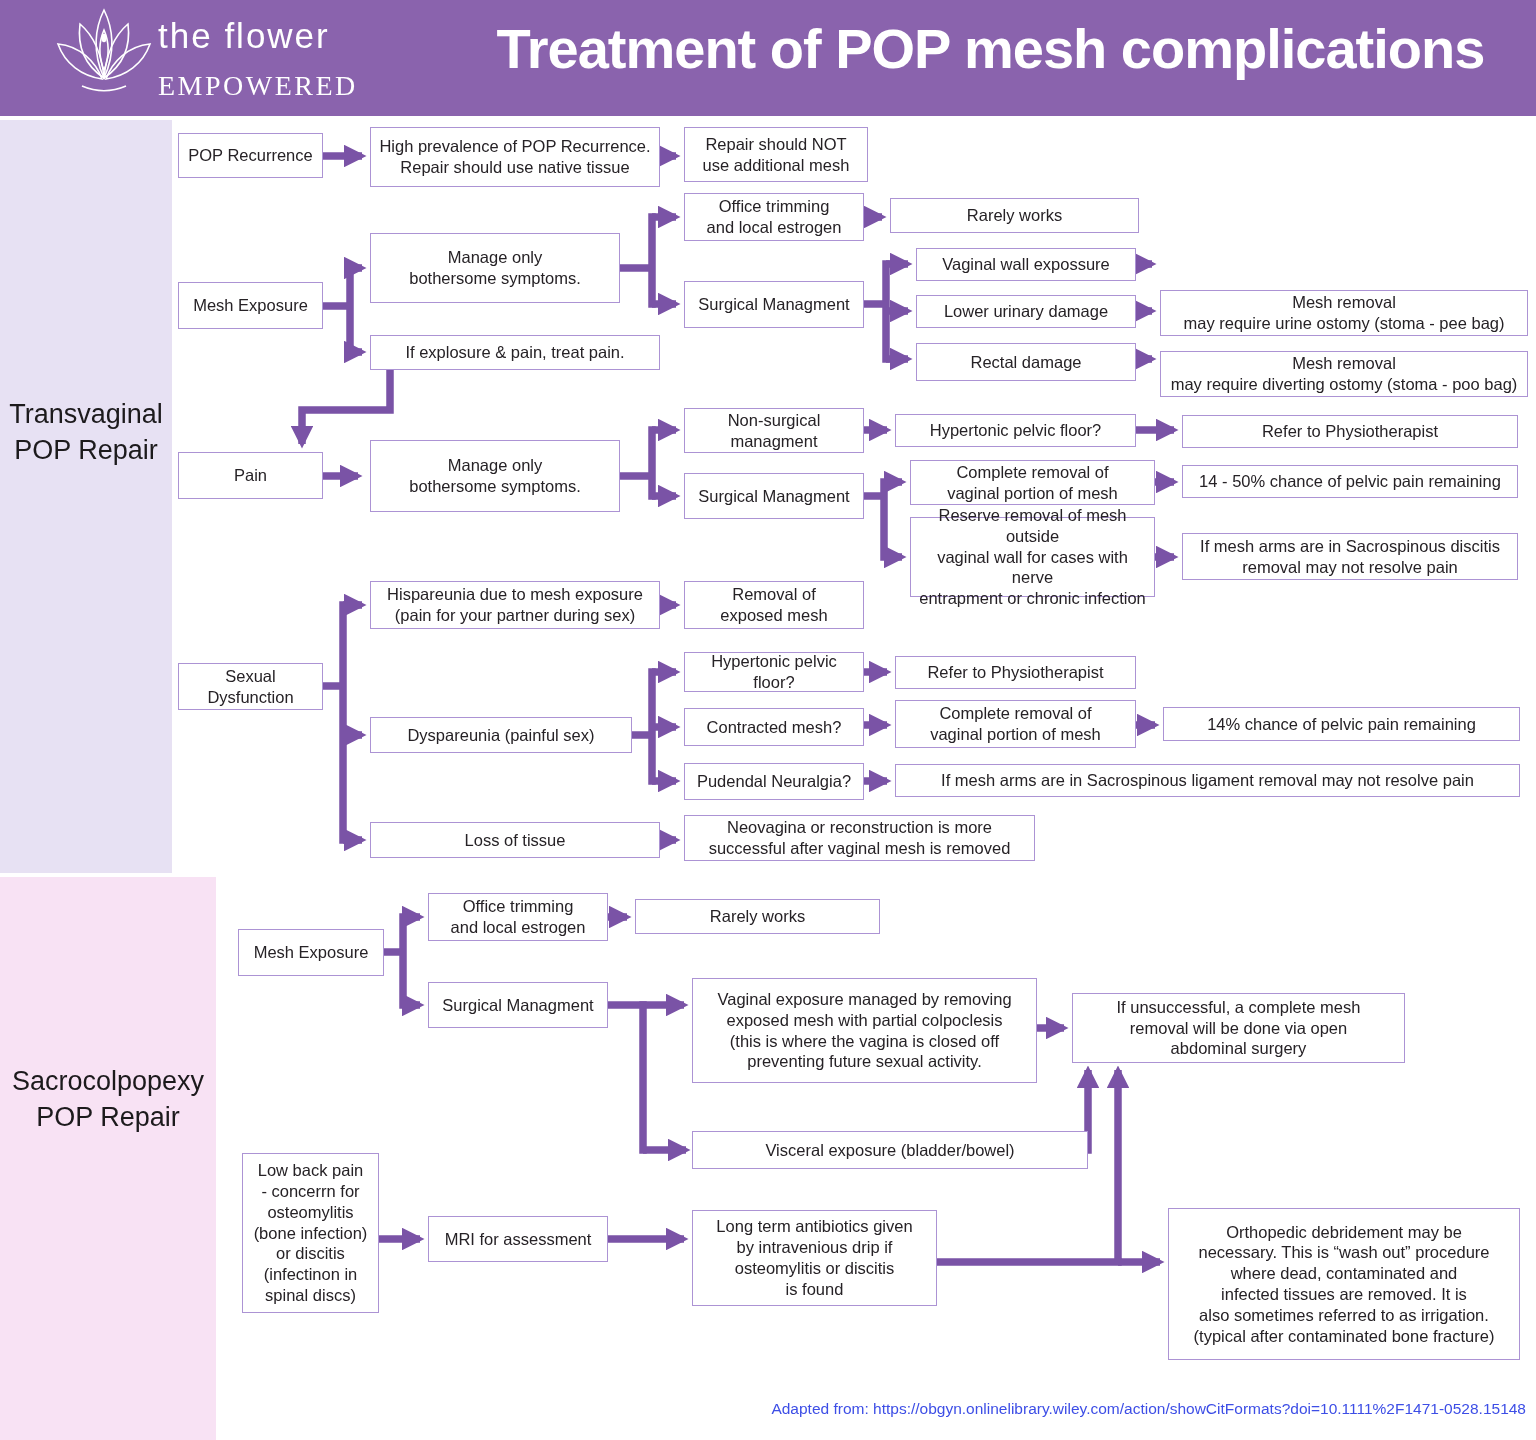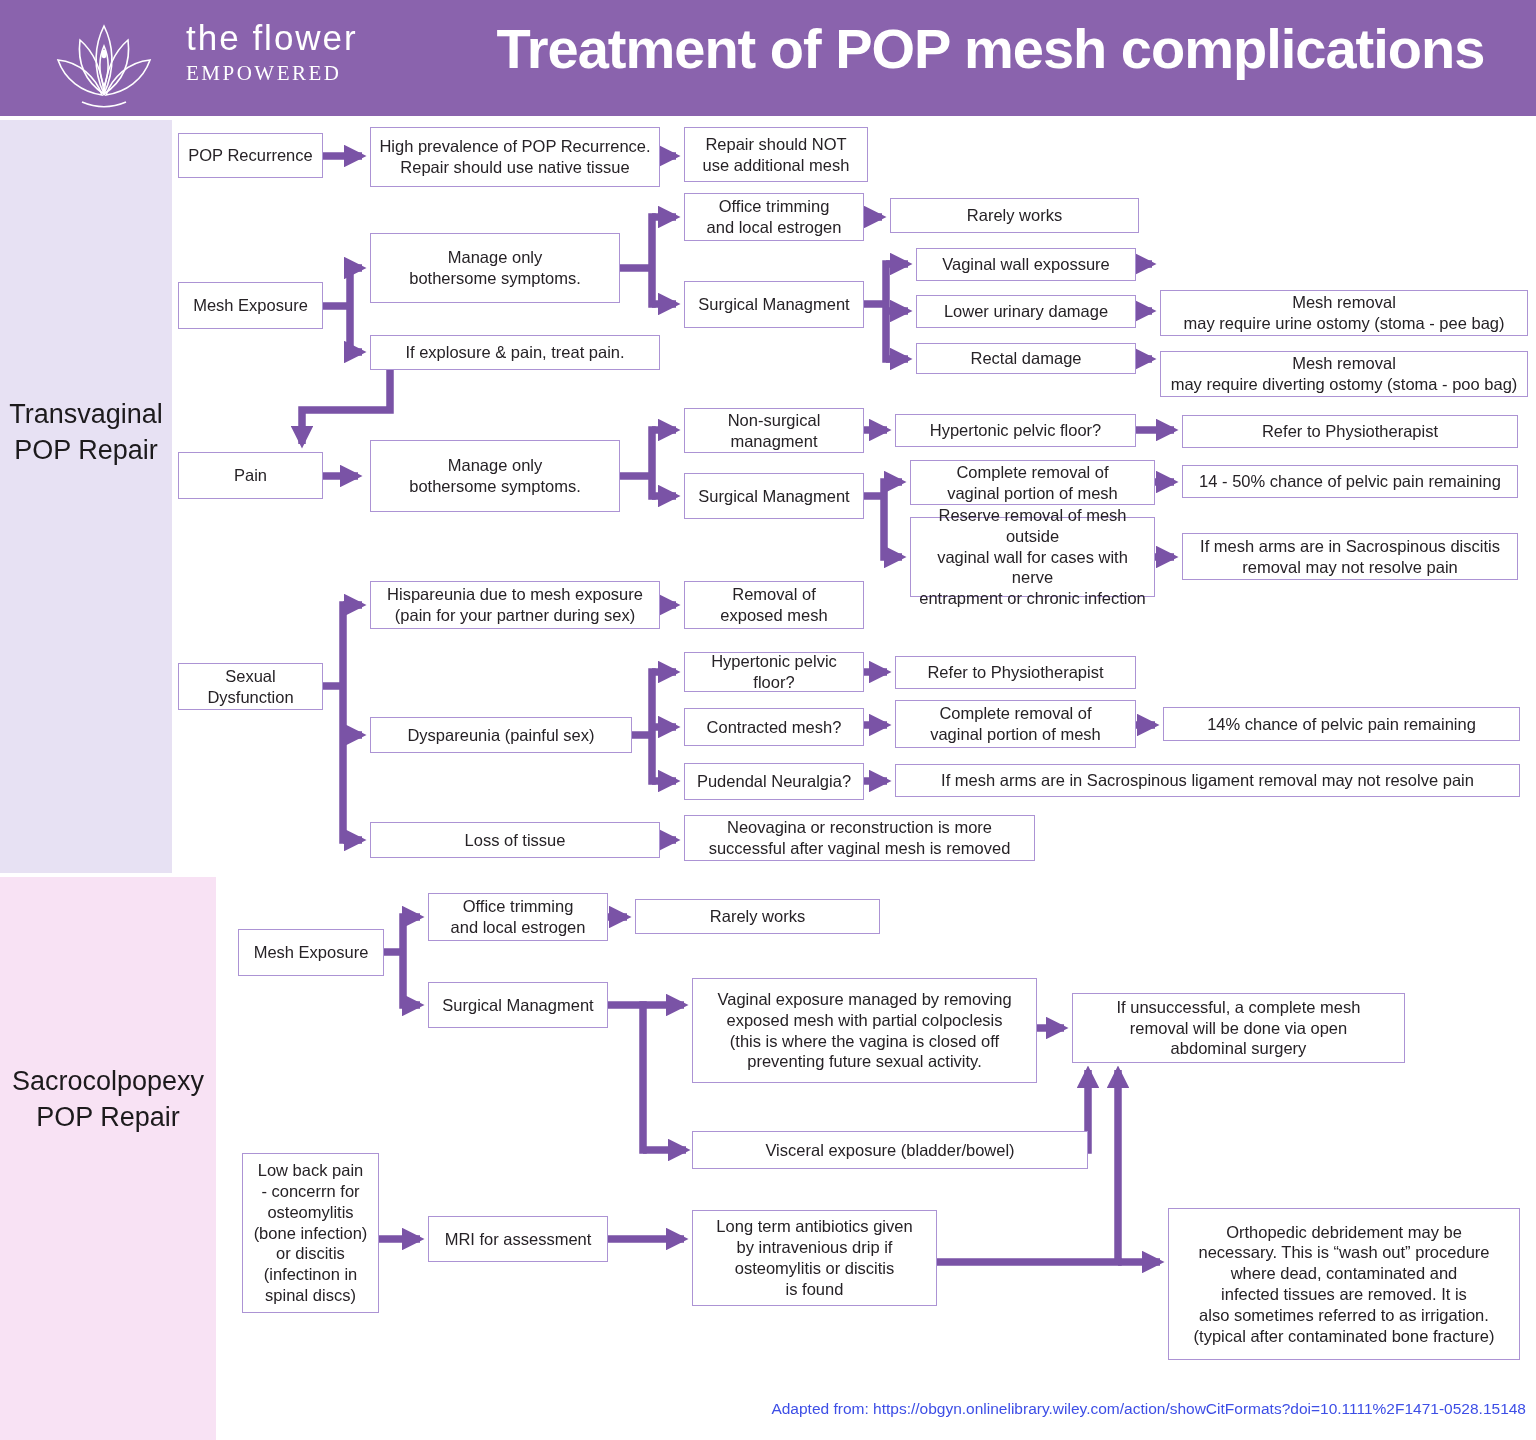--- a/index.html
+++ b/index.html
@@ -1,23 +1,23 @@
 <!DOCTYPE html>
 <html><head>
 <meta charset="utf-8">
 <style>
   html,body{margin:0;padding:0;background:#ffffff;}
   .page{position:relative;width:1536px;height:1440px;background:#ffffff;overflow:hidden;
         font-family:"Liberation Sans",sans-serif;color:#262226;}
   
   .header{position:absolute;left:0;top:0;width:1536px;height:116px;background:#8a63ad;}
-  .logo{position:absolute;left:52px;top:20px;display:flex;align-items:flex-start;gap:30px;}
+  .logo{position:absolute;left:52px;top:4px;display:flex;align-items:flex-end;gap:2px;}
   .logo-text{color:#ffffff;line-height:1.05;}
   .logo-line1{font-size:35px;font-weight:400;letter-spacing:2px;}
-  .logo-line2{font-family:"Liberation Serif",serif;font-size:21px;letter-spacing:2.5px;margin-top:5px;}
+  .logo-line2{font-family:"Liberation Serif",serif;font-size:28px;letter-spacing:2.5px;margin-top:16px;}
   .title{position:absolute;left:470px;right:25px;top:16px;text-align:center;color:#ffffff;
          font-size:56px;font-weight:700;letter-spacing:-1px;}
   
   .strip1{position:absolute;left:0;top:120px;width:172px;height:753px;background:#e7e1f3;}
   .strip2{position:absolute;left:0;top:877px;width:216px;height:563px;background:#f8e2f4;}
   .strip-label{position:absolute;text-align:center;font-size:27px;color:#1c1a1c;line-height:1.35;}
   .lbl1{left:0;top:396px;width:172px;}
   .lbl2{left:0;top:1063px;width:216px;}
   
   .node{position:absolute;box-sizing:border-box;background:#ffffff;border:1.6px solid #ac93d4;
@@ -144,21 +144,21 @@
   <div class="node" style="left:890px;top:198px;width:249px;height:35px">Rarely works</div>
   <div class="node" style="left:370px;top:233px;width:250px;height:70px">Manage only
 bothersome symptoms.</div>
   <div class="node" style="left:178px;top:282px;width:145px;height:47px">Mesh Exposure</div>
   <div class="node" style="left:370px;top:335px;width:290px;height:35px">If explosure &amp; pain, treat pain.</div>
   <div class="node" style="left:684px;top:281px;width:180px;height:47px">Surgical Managment</div>
   <div class="node" style="left:916px;top:248px;width:220px;height:33px">Vaginal wall expossure</div>
   <div class="node" style="left:916px;top:295px;width:220px;height:33px">Lower urinary damage</div>
   <div class="node" style="left:1160px;top:290px;width:368px;height:46px">Mesh removal
 may require urine ostomy (stoma - pee bag)</div>
-  <div class="node" style="left:916px;top:343px;width:220px;height:31px">Rectal damage</div>
+  <div class="node" style="left:916px;top:343px;width:220px;height:38px">Rectal damage</div>
   <div class="node" style="left:1160px;top:351px;width:368px;height:46px">Mesh removal
 may require diverting ostomy (stoma - poo bag)</div>
   <div class="node" style="left:178px;top:452px;width:145px;height:47px">Pain</div>
   <div class="node" style="left:370px;top:440px;width:250px;height:72px">Manage only
 bothersome symptoms.</div>
   <div class="node" style="left:684px;top:408px;width:180px;height:45px">Non-surgical
 managment</div>
   <div class="node" style="left:684px;top:473px;width:180px;height:46px">Surgical Managment</div>
   <div class="node" style="left:895px;top:414px;width:241px;height:33px">Hypertonic pelvic floor?</div>
   <div class="node" style="left:1182px;top:415px;width:336px;height:33px">Refer to Physiotherapist</div>

